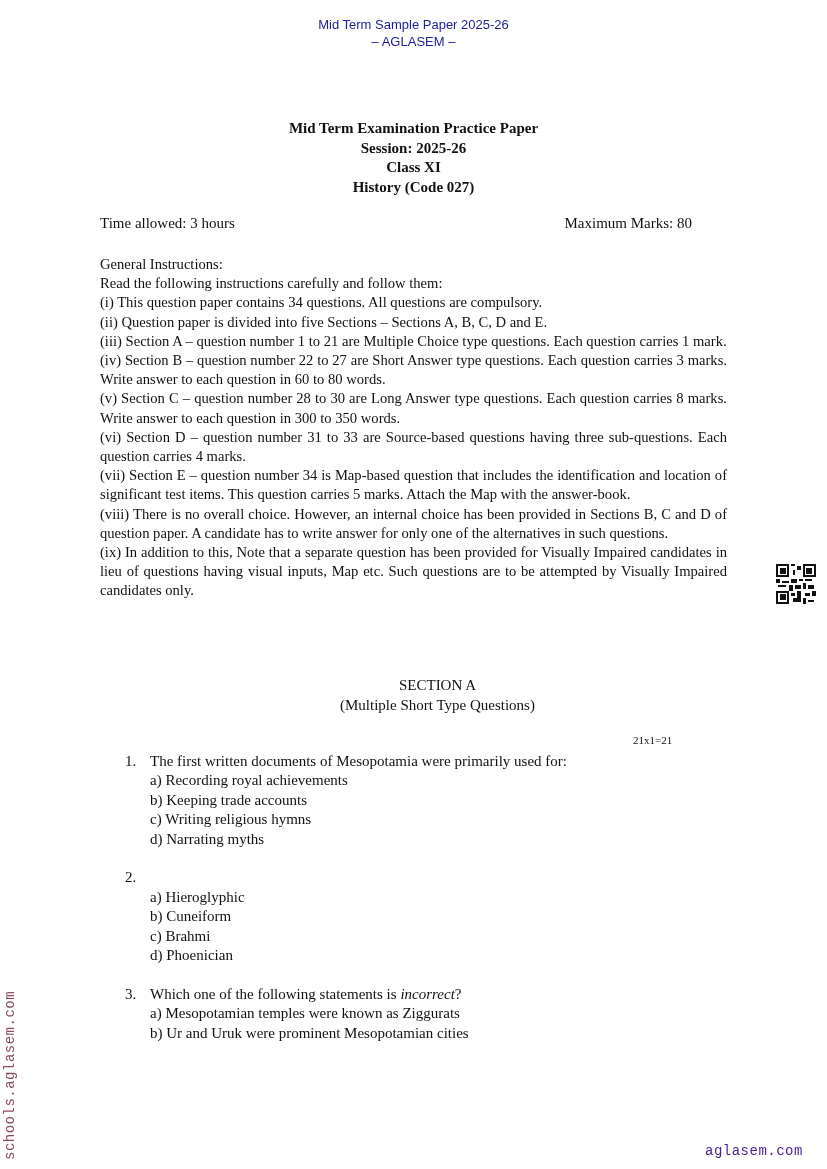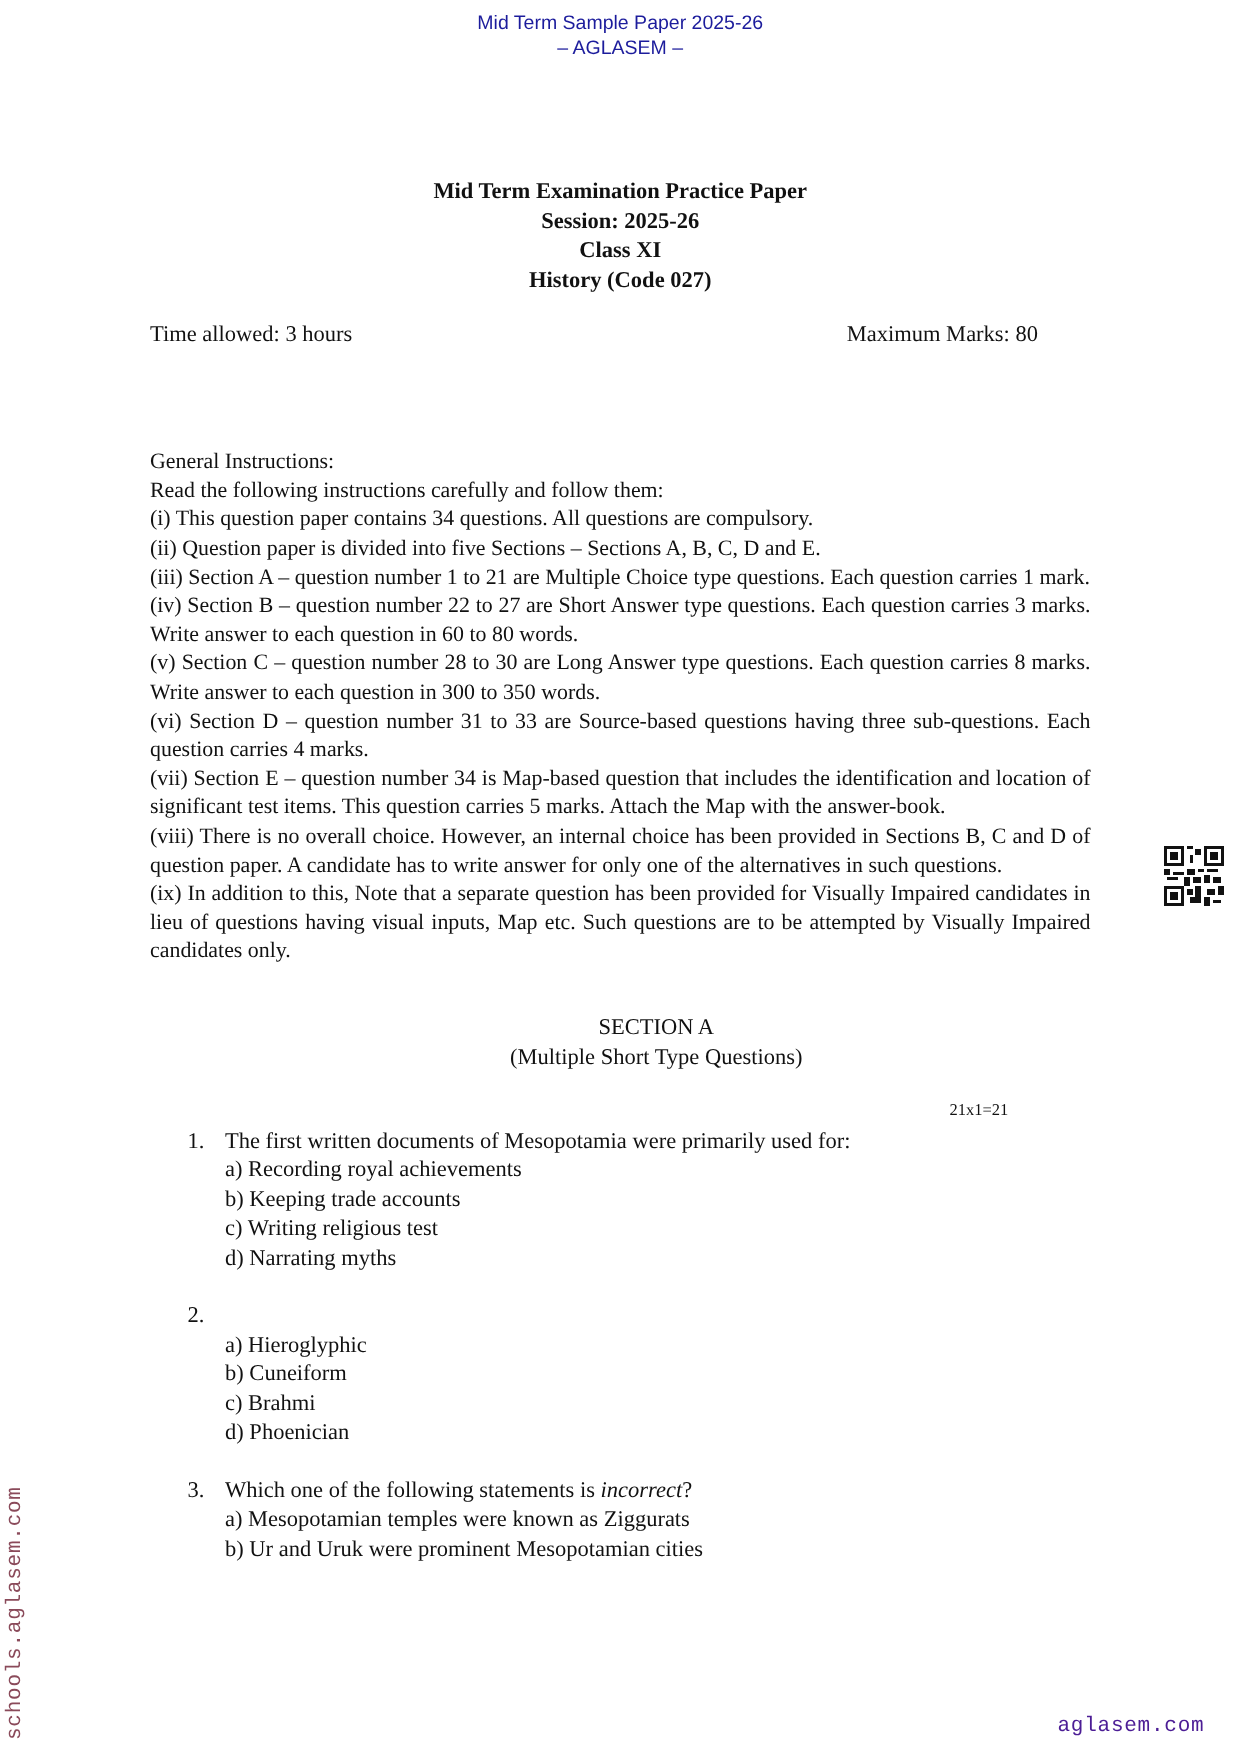--- a/index.html
+++ b/index.html
@@ -1,24 +1,24 @@
 <!DOCTYPE html>
 <html><head>
 <meta charset="utf-8">
 <style>
   html, body { margin: 0; padding: 0; background: #ffffff; }
   body { width: 827px; height: 1169px; position: relative; overflow: hidden; color: #111; }
-  .header-wm { position: absolute; top: 6px; left: 0; width: 827px; text-align: center;
+  .header-wm { position: absolute; top: 16px; left: 0; width: 827px; text-align: center;
     font-family: "Liberation Sans", "DejaVu Sans", sans-serif; font-size: 13px; color: #1c1c9c; line-height: 17px; }
   .title-block { position: absolute; top: 119px; left: 0; width: 827px; text-align: center;
     font-family: "Liberation Serif", serif; font-weight: bold; font-size: 15px; line-height: 19.5px; }
   .meta-row { position: absolute; top: 215px; left: 100px; width: 592px; display: flex; justify-content: space-between;
     font-family: "Liberation Serif", serif; font-size: 15px; }
   .instructions { position: absolute; top: 255px; left: 100px; width: 627px;
-    font-family: "Liberation Serif", serif; font-size: 14.6px; line-height: 19.2px; margin-top: 44px; }
+    font-family: "Liberation Serif", serif; font-size: 14.6px; line-height: 19.2px; }
   .instructions p { margin: 0; text-align: justify; }
   .section-head { position: absolute; top: 676px; left: 0; width: 827px; text-align: center;
     font-family: "Liberation Serif", serif; font-size: 15px; line-height: 19.5px; margin-left: 24px; }
   .marks { position: absolute; top: 734px; left: 633px; font-family: "Liberation Serif", serif; font-size: 11px; }
   .questions { position: absolute; top: 752px; left: 125px; width: 600px;
     font-family: "Liberation Serif", serif; font-size: 15px; line-height: 19.4px; }
   .q { margin-bottom: 19.4px; }
   .q-line { display: flex; }
   .q-num { width: 25px; flex: none; }
   .opts { padding-left: 25px; }
@@ -111,21 +111,21 @@
 
 <div class="questions">
   <div class="q">
     <div class="q-line">
       <span class="q-num">1.</span>
       <span>The first written documents of Mesopotamia were primarily used for:</span>
     </div>
     <div class="opts">
       <div>a) Recording royal achievements</div>
       <div>b) Keeping trade accounts</div>
-      <div>c) Writing religious test</div>
+      <div>c) Writing religious hymns</div>
       <div>d) Narrating myths</div>
     </div>
   </div>
 
   <div class="q">
     <div class="q-line">
       <span class="q-num">2.</span>
     </div>
     <div class="opts">
       <div>a) Hieroglyphic</div>

